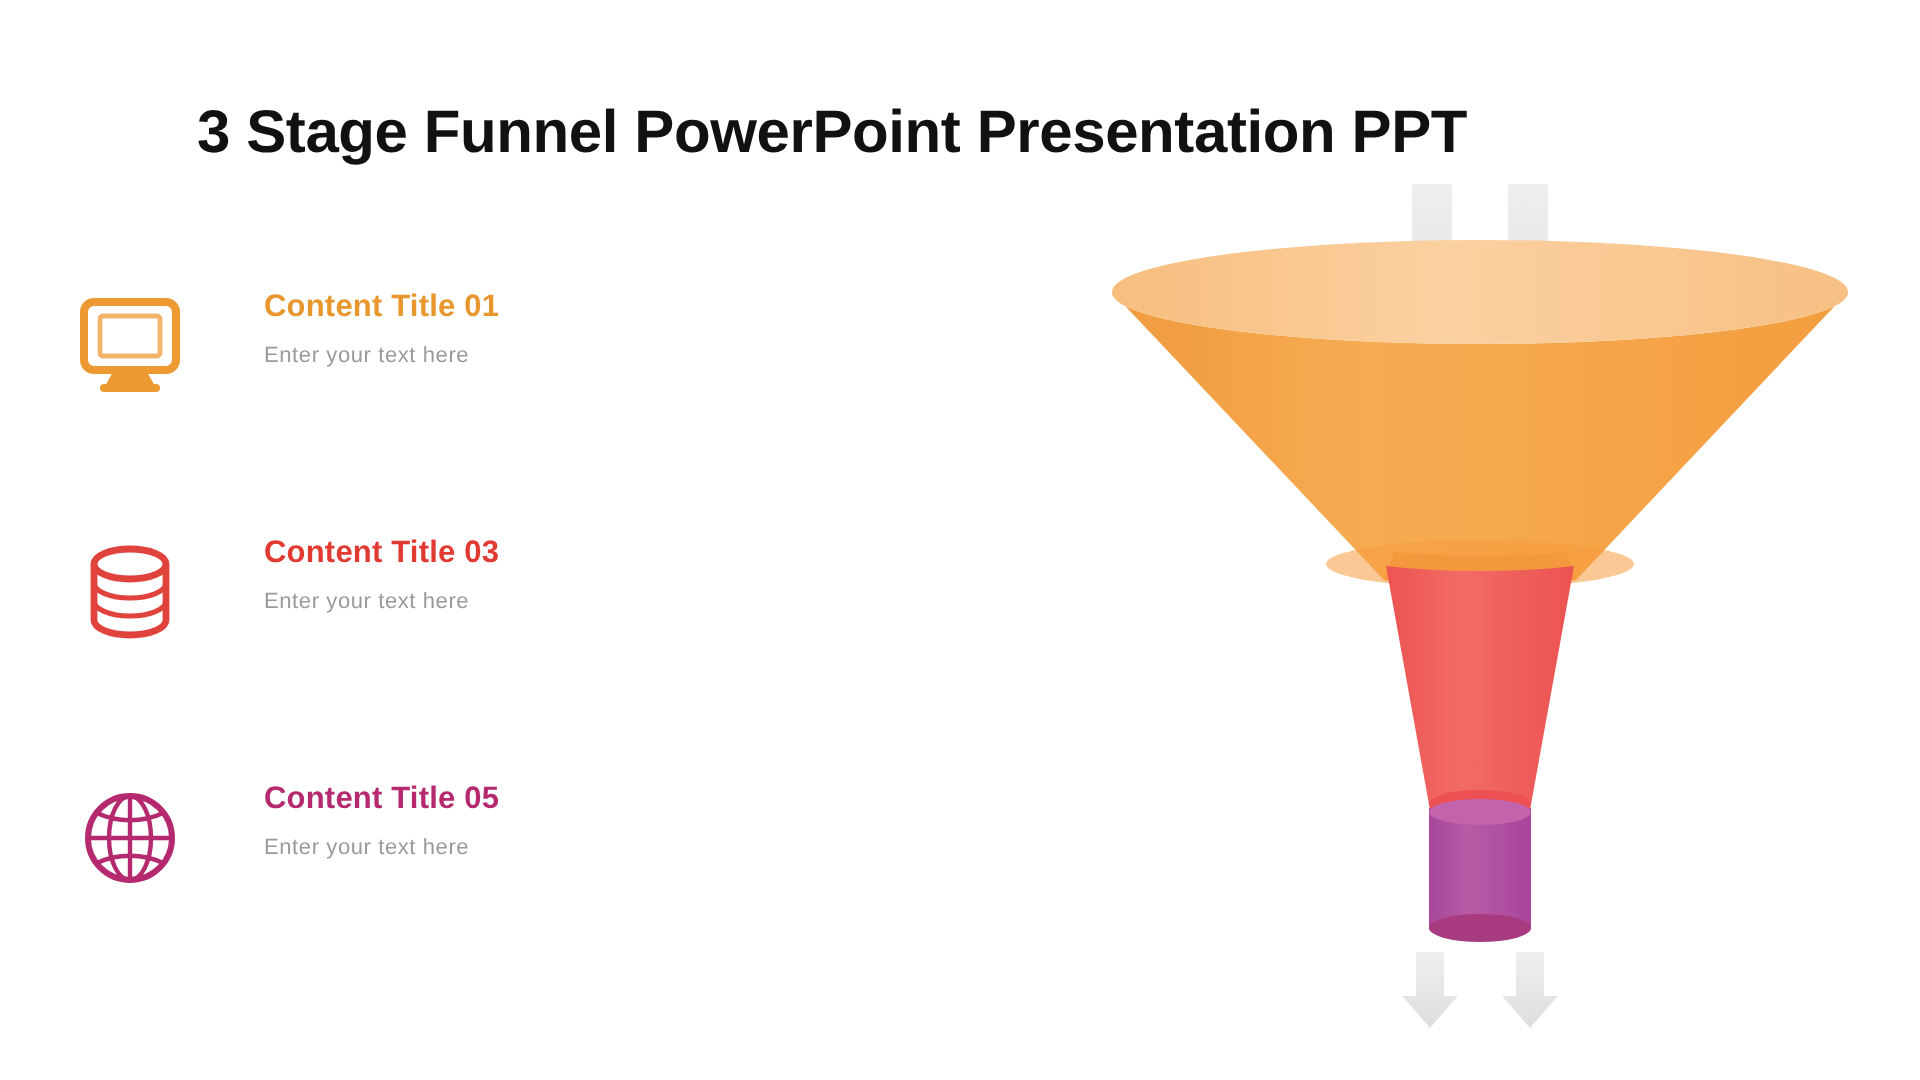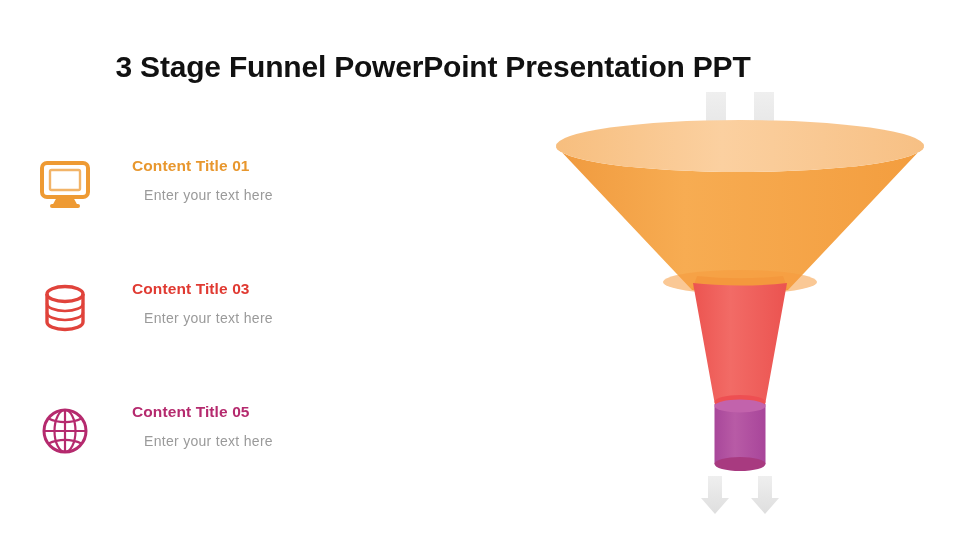--- a/index.html
+++ b/index.html
@@ -26,28 +26,27 @@
     position: absolute;
     left: 0;
     top: 50px;
     width: 832px;
     text-align: center;
     font-size: 30px;
     font-weight: bold;
     color: #111111;
     letter-spacing: -0.2px;
     white-space: nowrap;
-    padding-left: 17px;
   }
 
   
   .content-list {
     position: absolute;
     left: 32px;
-    top: 144px;
+    top: 132px;
     width: 300px;
   }
   .content-item {
     position: relative;
     height: 123px;
   }
   .item-icon {
     position: absolute;
     left: 6px;
     top: 14px;
@@ -66,26 +65,26 @@
     width: 200px;
   }
   .item-title {
     font-size: 15.5px;
     font-weight: bold;
     letter-spacing: 0.1px;
     line-height: 20px;
     margin: 0 0 7px 0;
   }
   .item-sub {
-    font-size: 14px;
+    font-size: 11px;
     color: #9a9a9a;
     font-weight: normal;
     line-height: 14px;
     letter-spacing: 0.3px;
-    margin: 12px;
+    margin: 0;
   }
 
   
   .funnel-wrap {
     position: absolute;
     left: 530px;
     top: 80px;
     width: 420px;
     height: 440px;
   }

